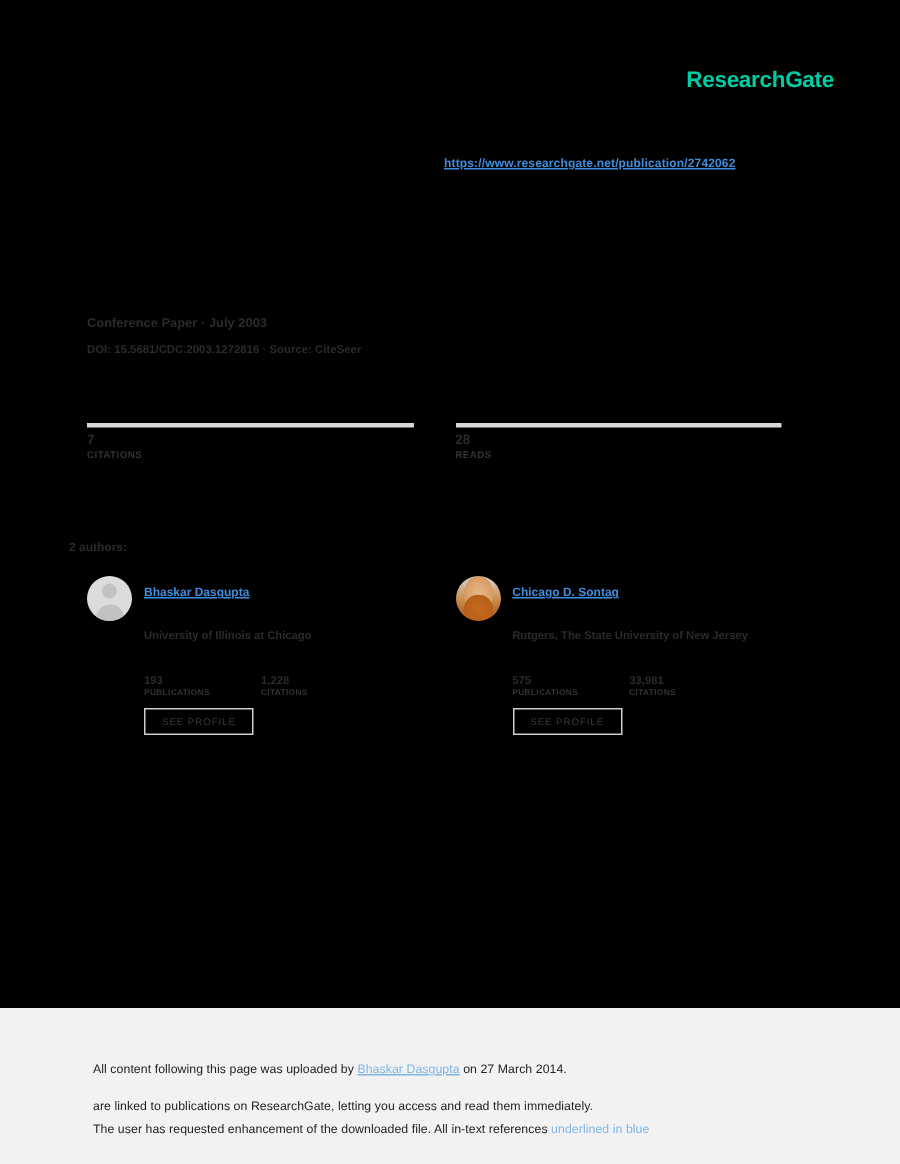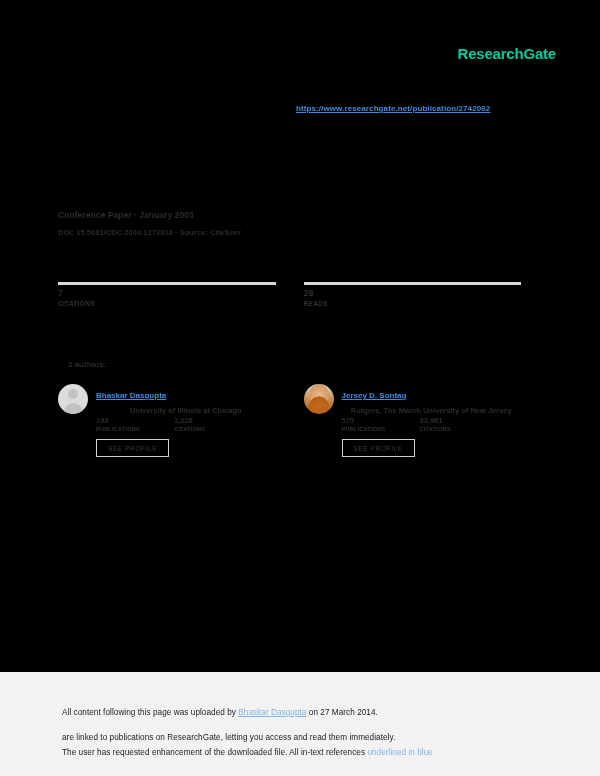--- a/index.html
+++ b/index.html
@@ -95,21 +95,21 @@
     font-size: 6.5px;
     font-weight: 700;
     color: #333333;
     letter-spacing: 0.3px;
   }
 
   
   .authors-heading {
     position: absolute;
     top: 360px;
-    left: 68px;
+    left: 46px;
     font-size: 8px;
     font-weight: 700;
     color: #2b2b2b;
     text-align: right;
   }
   .authors {
     position: absolute;
     top: 384px;
     left: 58px;
     width: 463px;
@@ -155,30 +155,29 @@
 
   .author-body { flex: 1; min-width: 0; }
   .author-name {
     font-size: 8px;
     font-weight: 700;
     color: #3e8ede;
     line-height: 10px;
     white-space: nowrap;
   }
   .author-affil {
-    margin-top: 4px;
+    margin-top: 17px;
     font-size: 7.5px;
     font-weight: 700;
     color: #2b2b2b;
     line-height: 10px;
     white-space: nowrap;
-    text-align: center;
   }
   .author-stats {
-    margin-top: 0;
+    margin-top: 20px;
     display: flex;
   }
   .author-stat { width: 78px; }
   .author-stat-value {
     font-size: 7.5px;
     font-weight: 700;
     color: #2b2b2b;
     line-height: 9px;
   }
   .author-stat-label {
@@ -224,21 +223,21 @@
 </head>
 <body>
 
 <div class="page">
 
   <div class="rg-logo">ResearchGate</div>
 
   <a class="pub-url" href="#">https://www.researchgate.net/publication/2742062</a>
 
   <div class="meta">
-    <div class="meta-type">Conference Paper · January 2003</div>
+    <div class="meta-type">Conference Paper · July 2003</div>
     <div class="meta-doi">DOI: 15.5681/CDC.2003.1272816 · Source: CiteSeer</div>
   </div>
 
   <div class="stats">
     <div class="stat-col">
       <div class="stat-rule"></div>
       <div class="stat-value">7</div>
       <div class="stat-label">CITATIONS</div>
     </div>
     <div class="stat-col">
@@ -267,22 +266,22 @@
             <div class="author-stat-label">CITATIONS</div>
           </div>
         </div>
         <button class="see-profile">SEE PROFILE</button>
       </div>
     </div>
 
     <div class="author">
       <div class="avatar photo"></div>
       <div class="author-body">
-        <a class="author-name" href="#">Jersey D. Sontag</a>
-        <div class="author-affil">Rutgers, The March University of New Jersey</div>
+        <a class="author-name" href="#">Chicago D. Sontag</a>
+        <div class="author-affil">Rutgers, The State University of New Jersey</div>
         <div class="author-stats">
           <div class="author-stat">
             <div class="author-stat-value">575</div>
             <div class="author-stat-label">PUBLICATIONS</div>
           </div>
           <div class="author-stat">
             <div class="author-stat-value">33,981</div>
             <div class="author-stat-label">CITATIONS</div>
           </div>
         </div>

